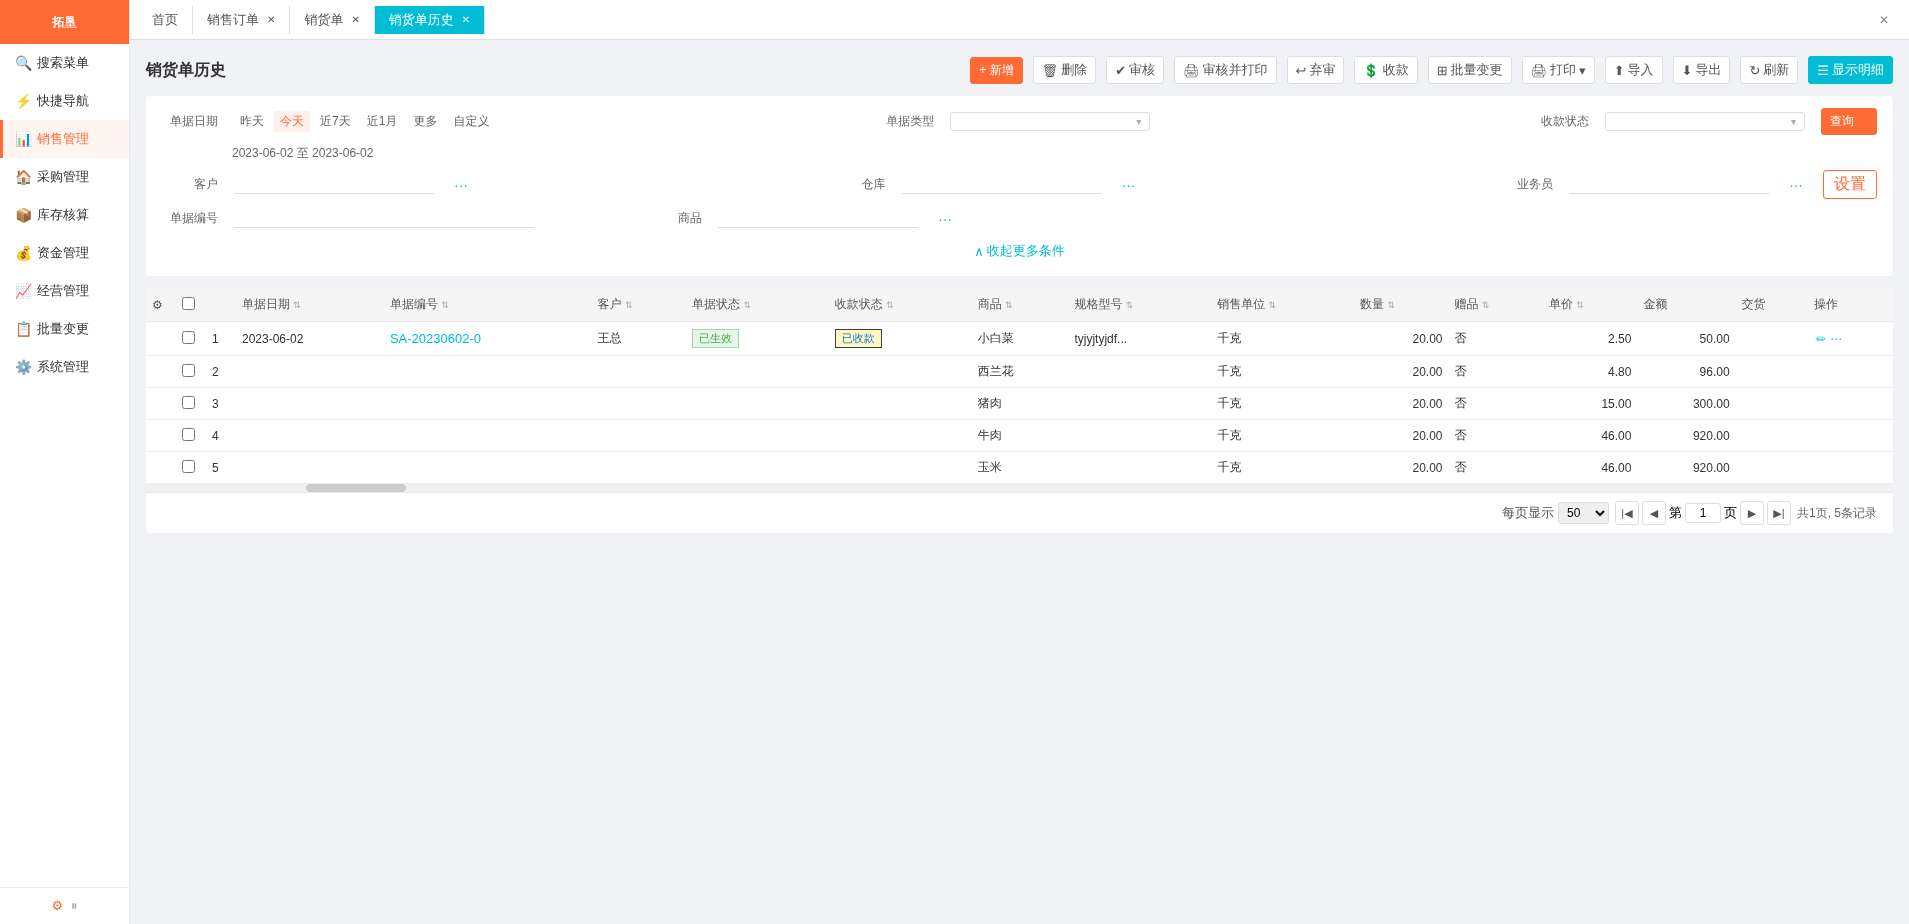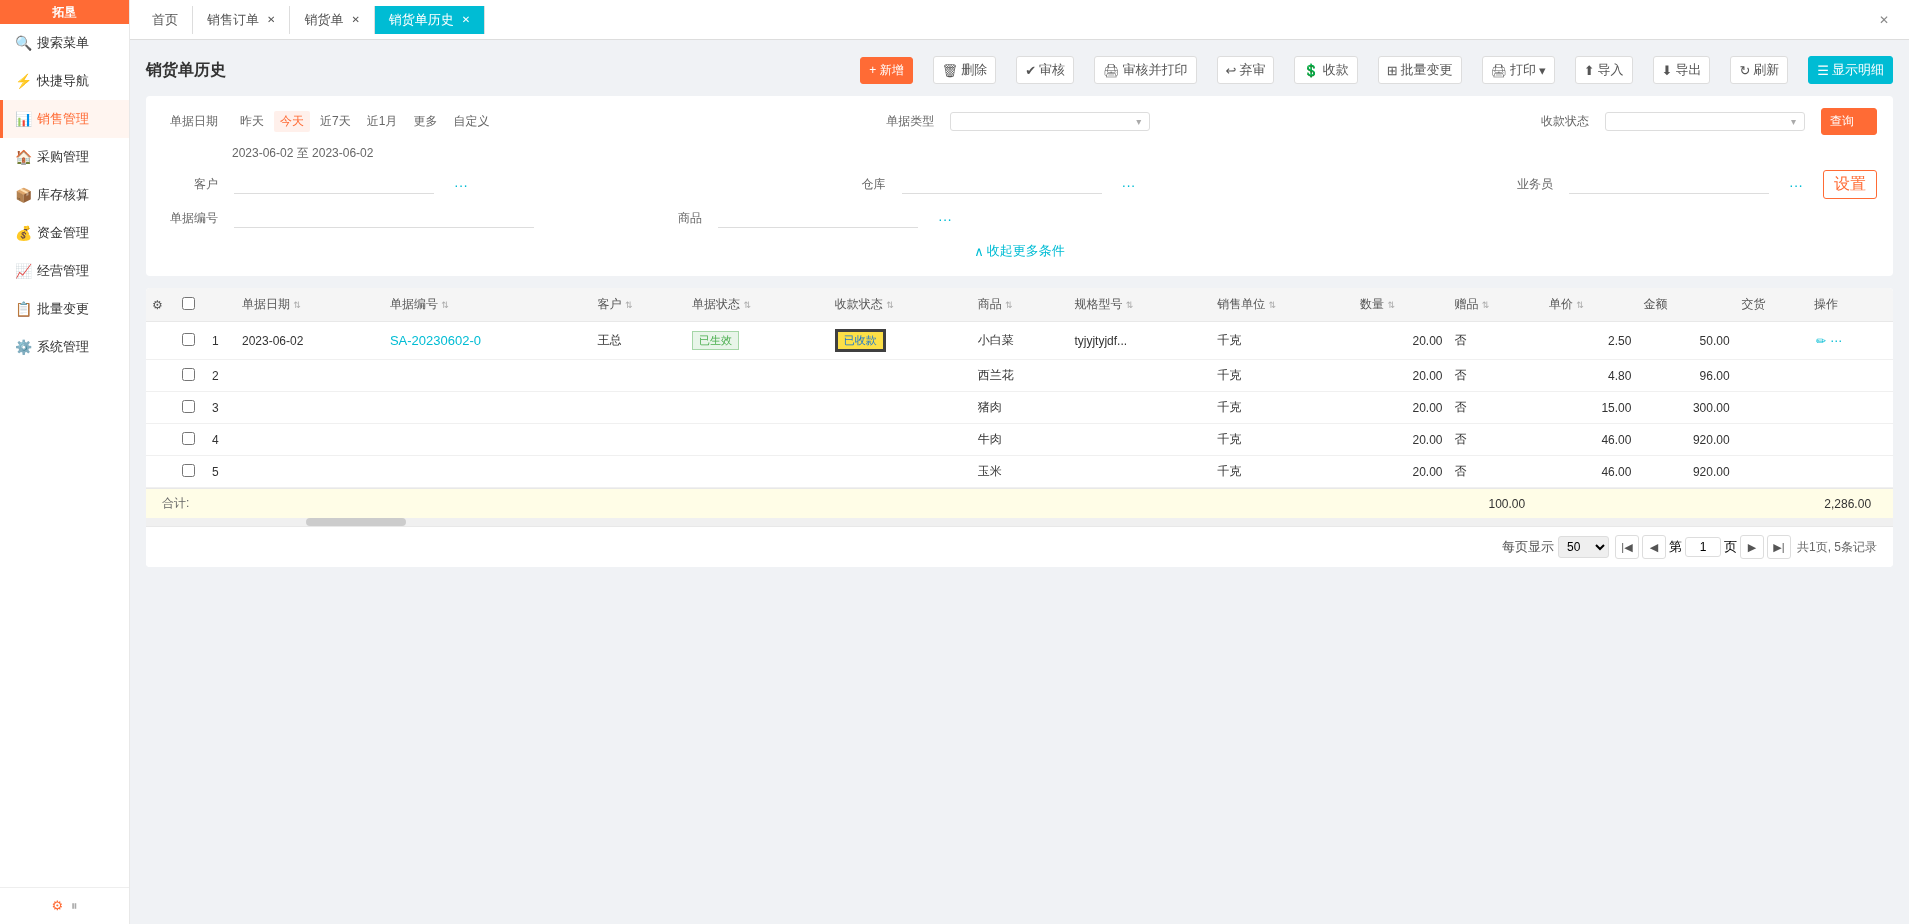--- a/index.html
+++ b/index.html
@@ -1,20 +1,20 @@
 <!DOCTYPE html>
 <html><head>
   <meta charset="utf-8">
   <style>
     * { box-sizing: border-box; margin: 0; padding: 0; font-family: 'Microsoft YaHei', Arial, sans-serif; font-size: 13px; }
     body { display: flex; height: 924px; overflow: hidden; background: #f5f5f5; }
 
     
     .sidebar { width: 130px; background: #fff; border-right: 1px solid #e8e8e8; display: flex; flex-direction: column; height: 100%; }
-    .sidebar-logo { height: 24px; background: #ff6b35; display: flex; align-items: center; justify-content: center; color: #fff; font-size: 12px; font-weight: bold; }
+    .sidebar-logo { height: 44px; background: #ff6b35; display: flex; align-items: center; justify-content: center; color: #fff; font-size: 12px; font-weight: bold; }
     .sidebar-item { display: flex; align-items: center; padding: 10px 12px; cursor: pointer; color: #333; gap: 6px; border-left: 3px solid transparent; }
     .sidebar-item.active { color: #ff6b35; border-left-color: #ff6b35; background: #fff5f0; }
     .sidebar-item .icon { font-size: 14px; width: 16px; text-align: center; }
     .sidebar-bottom { margin-top: auto; padding: 10px; border-top: 1px solid #eee; display: flex; gap: 8px; justify-content: center; }
 
     
     .main { flex: 1; display: flex; flex-direction: column; overflow: hidden; }
 
     
     .tab-bar { display: flex; background: #fff; border-bottom: 1px solid #ddd; align-items: center; height: 40px; padding: 0 8px; }
@@ -23,21 +23,21 @@
     .tab .close-btn { font-size: 10px; margin-left: 4px; cursor: pointer; }
     .tab-spacer { flex: 1; }
     .tab-close-all { padding: 0 12px; color: #888; cursor: pointer; font-size: 12px; }
 
     
     .page-content { flex: 1; overflow-y: auto; padding: 16px; background: #f0f2f5; }
 
     
     .page-header { display: flex; align-items: center; justify-content: space-between; margin-bottom: 12px; }
     .page-title { font-size: 16px; font-weight: bold; color: #333; }
-    .toolbar { display: flex; align-items: center; gap: 20px; flex-wrap: wrap; }
+    .toolbar { display: flex; align-items: center; gap: 10px; flex-wrap: wrap; }
     .btn { display: flex; align-items: center; gap: 3px; padding: 4px 8px; border: 1px solid #ddd; background: #fff; cursor: pointer; border-radius: 3px; color: #555; font-size: 12px; white-space: nowrap; }
     .btn-primary { background: #ff6b35; color: #fff; border-color: #ff6b35; }
     .btn-teal { background: #00bcd4; color: #fff; border-color: #00bcd4; }
 
     
     .filter-area { background: #fff; padding: 12px 16px; border-radius: 4px; margin-bottom: 12px; }
     .filter-row { display: flex; align-items: center; gap: 16px; margin-bottom: 10px; }
     .filter-row:last-child { margin-bottom: 0; }
     .filter-label { color: #666; min-width: 56px; text-align: right; font-size: 12px; }
     .filter-input { border: none; border-bottom: 1px solid #ddd; padding: 2px 6px; min-width: 120px; color: #333; font-size: 12px; outline: none; }
@@ -53,21 +53,21 @@
     
     .table-container { background: #fff; border-radius: 4px; overflow: hidden; }
     table { width: 100%; border-collapse: collapse; }
     thead tr { background: #f5f5f5; }
     thead th { padding: 8px 6px; color: #555; font-weight: 500; border-bottom: 1px solid #e8e8e8; text-align: left; font-size: 12px; white-space: nowrap; }
     thead th .sort-icon { color: #aaa; font-size: 9px; }
     tbody tr { border-bottom: 1px solid #f0f0f0; }
     td { padding: 7px 6px; color: #333; font-size: 12px; }
     .badge { display: inline-block; padding: 1px 6px; border-radius: 0; font-size: 11px; }
     .badge-green { background: #e8f5e9; color: #4caf50; border: 1px solid #a5d6a7; }
-    .badge-blue { background: #fde047; color: #1976d2; border: 3px solid #404040; }
+    .badge-blue { background: #fef9c3; color: #1976d2; border: 1px solid #404040; }
     .action-btn { color: #00bcd4; cursor: pointer; font-size: 12px; background: none; border: none; padding: 0 2px; }
 
     
     .table-footer { background: #fffde7; padding: 6px 16px; display: flex; align-items: center; border-top: 1px solid #e8e8e8; }
     .footer-label { color: #666; font-size: 12px; min-width: 60px; }
     .footer-values { display: flex; flex: 1; }
     .footer-cell { padding: 0 6px; font-size: 12px; color: #333; }
 
     
     .pagination { display: flex; align-items: center; justify-content: flex-end; padding: 8px 16px; background: #fff; border-top: 1px solid #e8e8e8; gap: 6px; }
@@ -385,39 +385,20 @@
               <td style="text-align: right;">20.00</td>
               <td>否</td>
               <td style="text-align: right;">46.00</td>
               <td style="text-align: right;">920.00</td>
               <td></td>
               <td></td>
             </tr>
           </tbody>
       </table>
 
-      <div class="table-footer">
-        <span class="footer-label">合计:</span>
-        <div class="footer-values">
-          <span style="flex:1;"></span>
-          <span style="flex:1;"></span>
-          <span style="flex:1;"></span>
-          <span style="flex:1;"></span>
-          <span style="flex:1;"></span>
-          <span style="flex:1;"></span>
-          <span style="flex:1;"></span>
-          <span style="flex:1;"></span>
-          <span style="flex:1;"></span>
-          <span style="flex:1;"></span>
-          <span class="footer-cell" style="min-width:80px;text-align:right;">100.00</span>
-          <span style="flex:1;"></span>
-          <span style="flex:1;"></span>
-          <span class="footer-cell" style="min-width:100px;text-align:right;">2,286.00</span>
-        </div>
-      </div>
 
       <div class="scrollbar-area">
         <div class="scrollbar-thumb"></div>
       </div>
 
       <div class="pagination">
         <div class="page-select">
           <span>每页显示</span>
           <select>
             <option>50</option>

